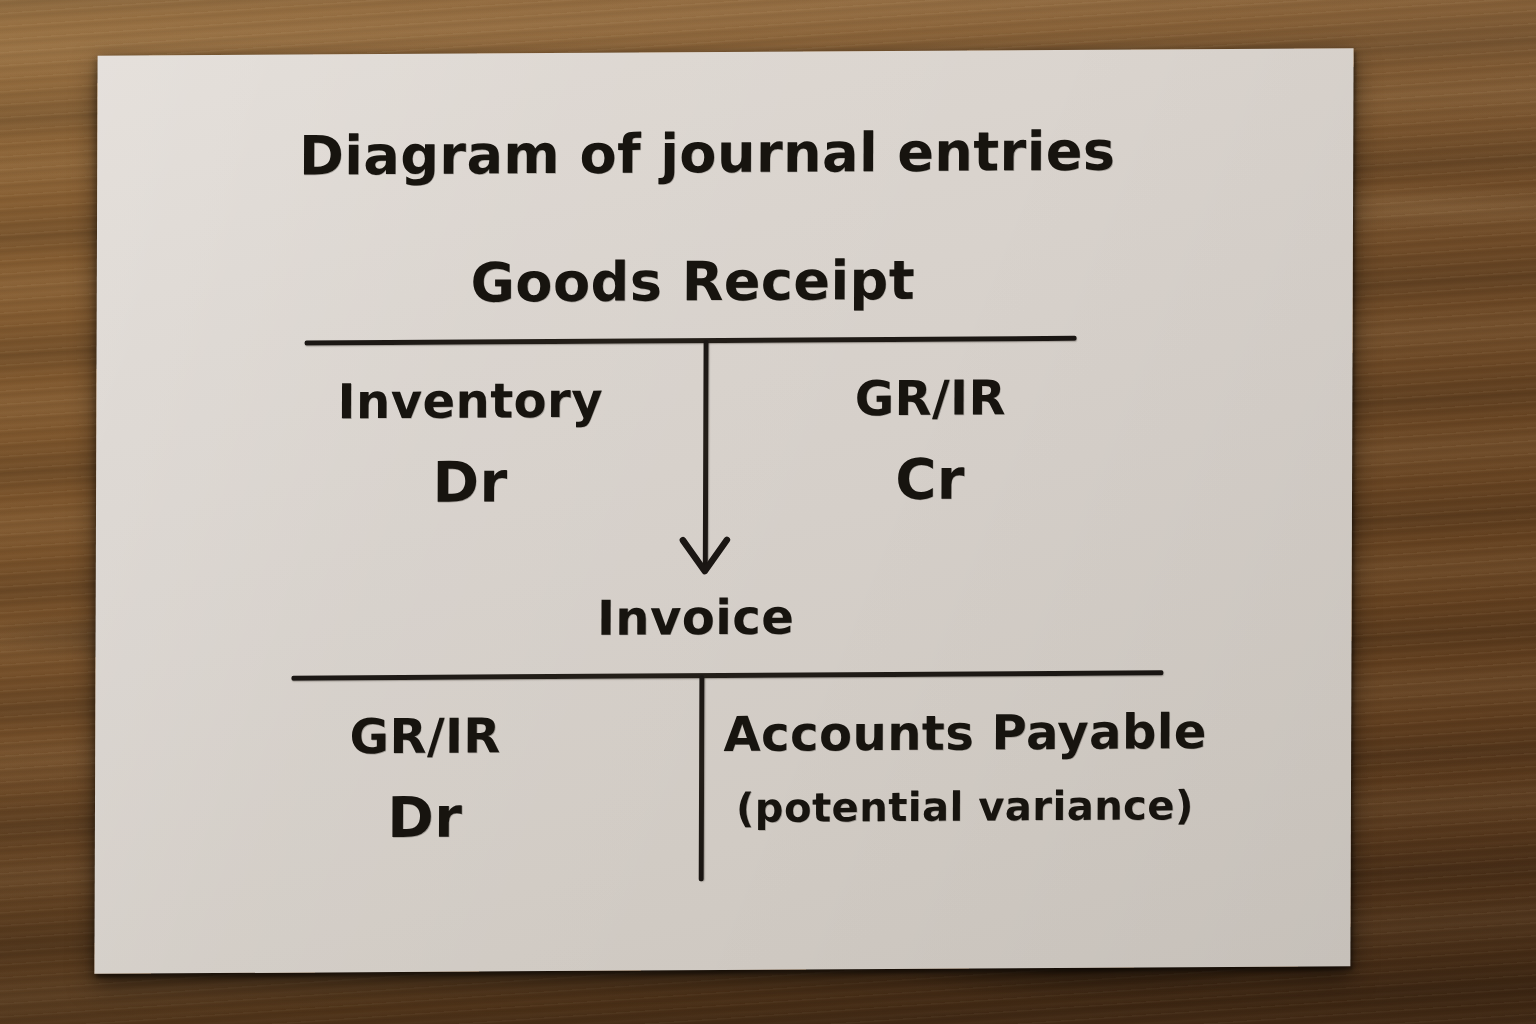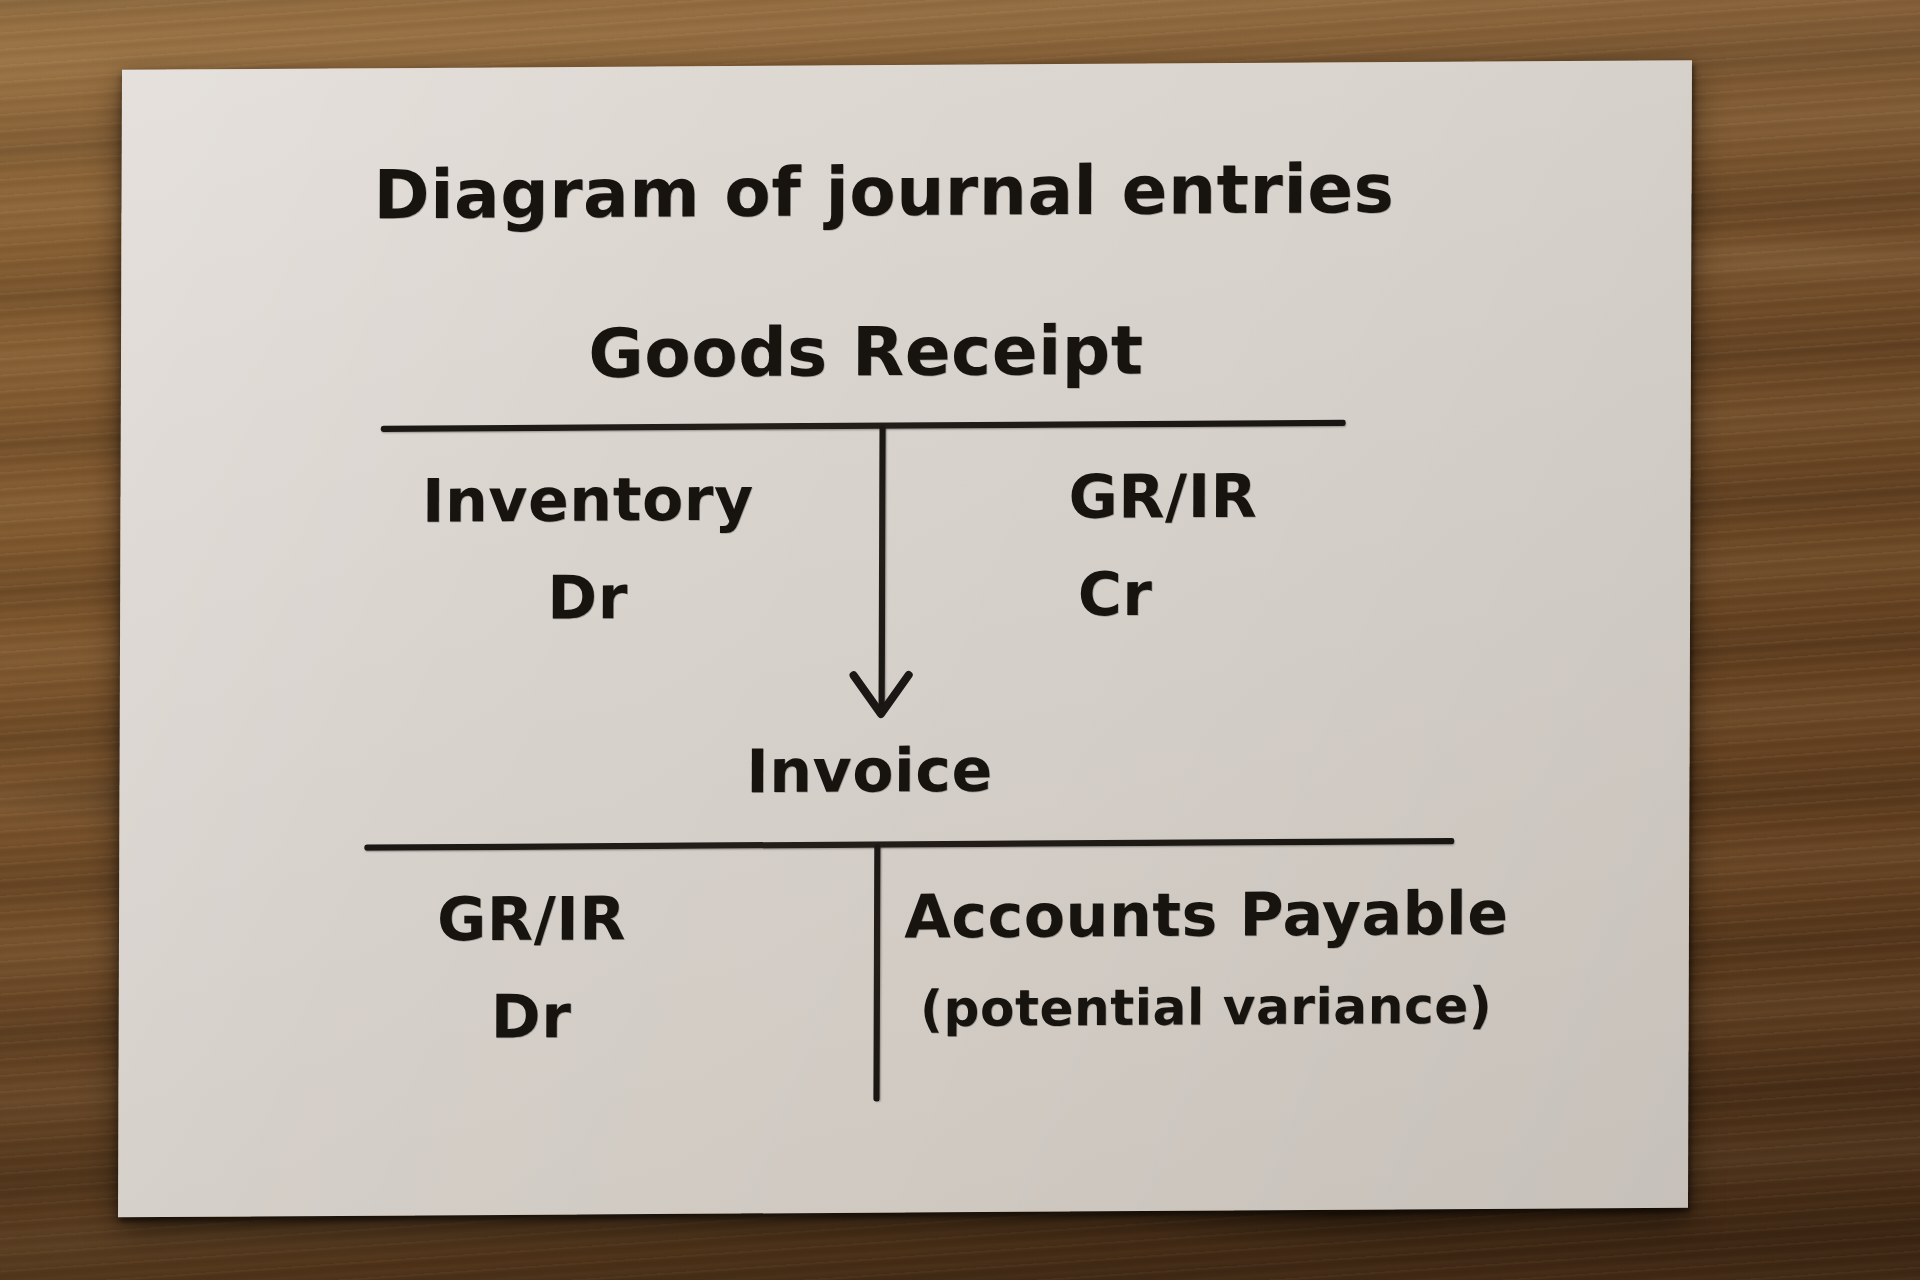--- a/index.html
+++ b/index.html
@@ -115,21 +115,21 @@
   }
 
   .centered {
     position: absolute;
     transform: translateX(-50%);
     text-align: center;
   }
 
   .title-line   { font-size: 54px; line-height: 1.0; }
   .acct-label   { font-size: 48px; line-height: 1.0; }
-  .acct-sub     { font-size: 48px; line-height: 1.0; }
+  .acct-sub     { font-size: 56px; line-height: 1.0; }
   .acct-note    { font-size: 40px; line-height: 1.0; }
   .flow-label   { font-size: 48px; line-height: 1.0; }
 
   
   .hrule {
     position: absolute;
     height: 5px;
     background: linear-gradient(90deg, #1b1714 0%, #241f19 40%, #191512 100%);
     border-radius: 2px;
     box-shadow: 0.5px 1px 1.2px rgba(60,54,46,0.35);
@@ -164,21 +164,21 @@
 
     <div class="hand title-line centered" style="left:596px; top:203px;">Goods Receipt</div>
 
     <div class="hrule" style="left:208px; top:286px; width:772px;"></div>
     <div class="vrule" style="left:607px; top:288px; height:228px;"></div>
 
     <div class="hand acct-label centered" style="left:374px; top:323px;">Inventory</div>
     <div class="hand acct-sub centered" style="left:374px; top:401px;">Dr</div>
 
     <div class="hand acct-label centered" style="left:834px; top:323px;">GR/IR</div>
-    <div class="hand acct-sub centered" style="left:796px; top:401px;">Cr</div>
+    <div class="hand acct-sub centered" style="left:834px; top:401px;">Cr</div>
 
     <svg class="arrowhead" style="left:609px; top:482px;" viewBox="0 0 54 44">
       <path d="M5 6 L27 37 L49 6" fill="none" stroke="#1b1714" stroke-width="6.5" stroke-linecap="round" stroke-linejoin="round"></path>
     </svg>
 
     <div class="hand flow-label centered" style="left:600px; top:541px;">Invoice</div>
 
     <div class="hrule" style="left:196px; top:621px; width:872px;"></div>
     <div class="vrule" style="left:604px; top:623px; height:206px;"></div>
 

